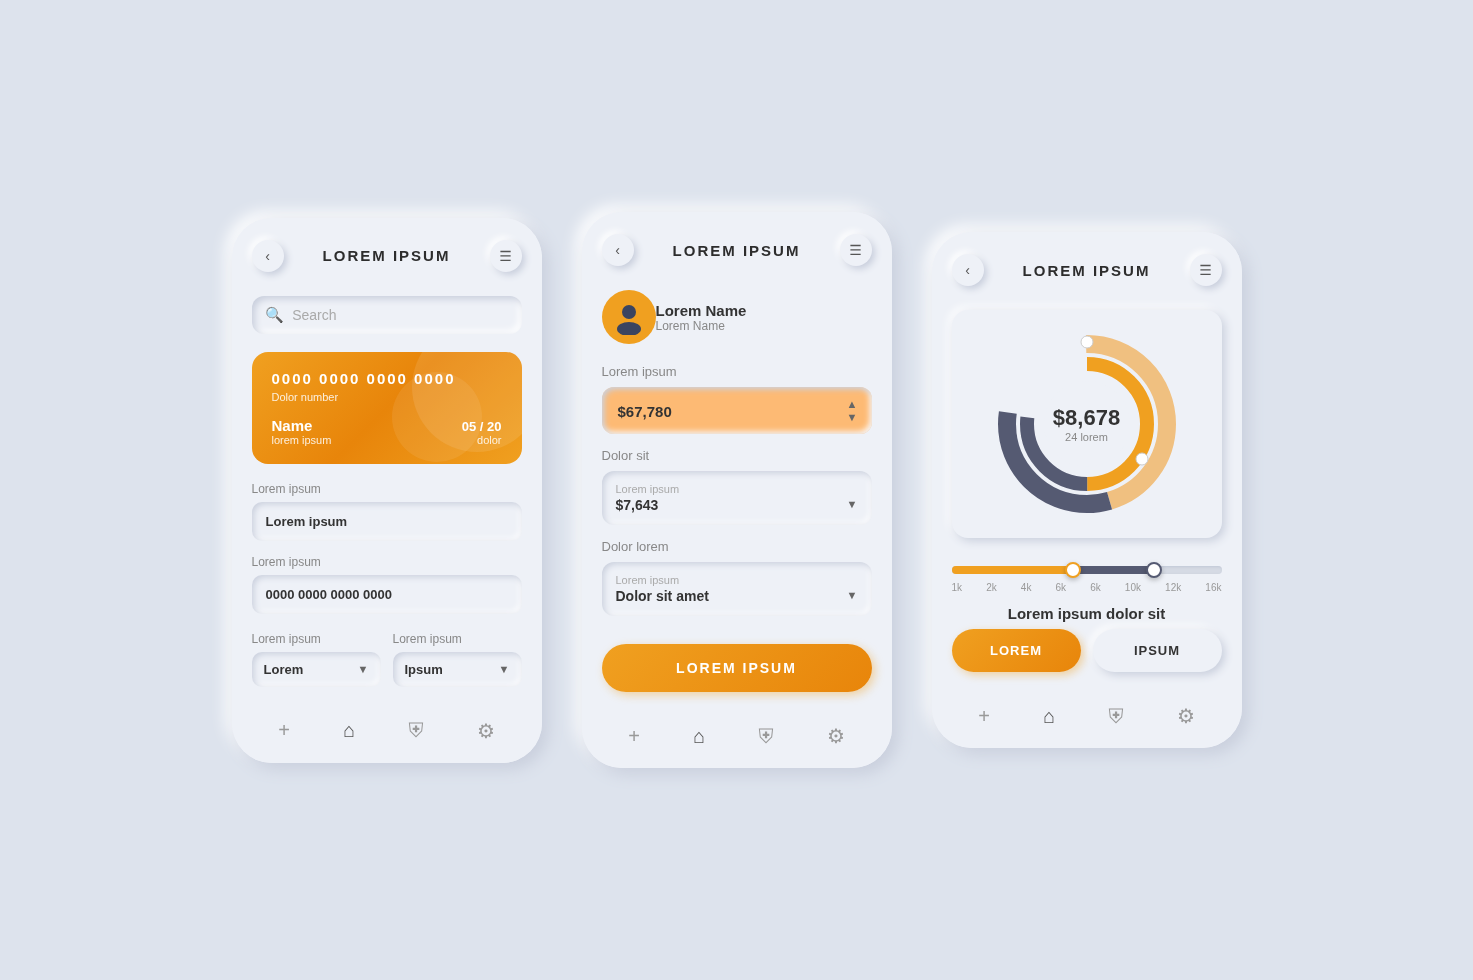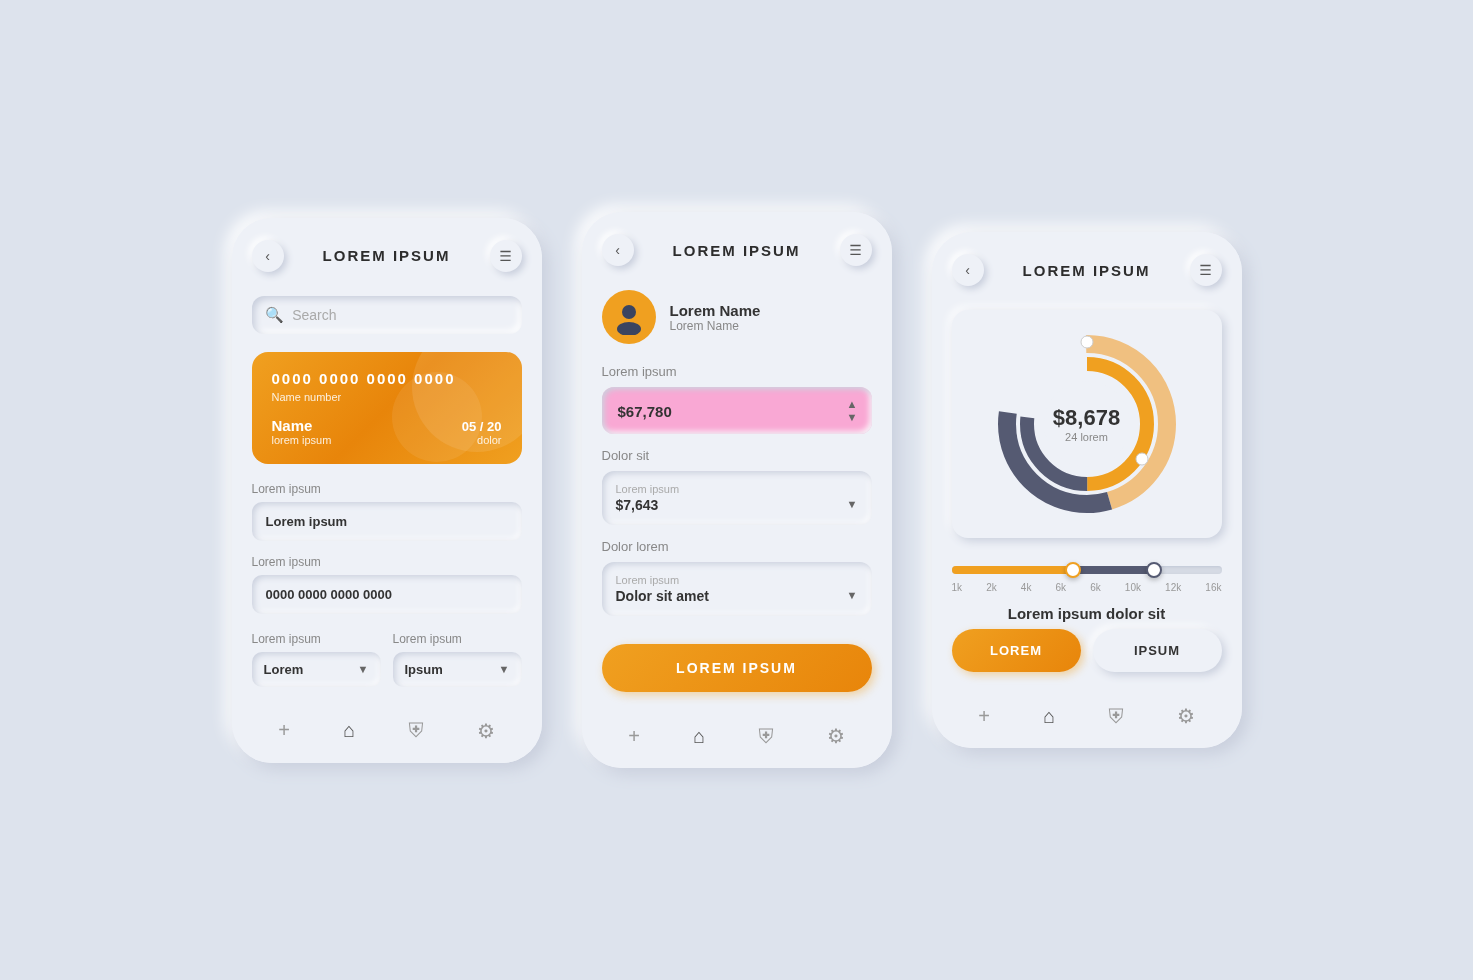--- a/index.html
+++ b/index.html
@@ -149,37 +149,36 @@
       font-size: 20px;
       color: #999;
       cursor: pointer;
     }
     .nav-icon.active { color: #555; }
 
     
     .profile-row {
       display: flex;
       align-items: center;
-      gap: 14px;
       margin-bottom: 20px;
     }
     .avatar {
       width: 54px; height: 54px;
       border-radius: 50%;
       background: #f0a020;
       display: flex; align-items: center; justify-content: center;
       font-size: 28px;
       color: white;
       overflow: hidden;
     }
     .profile-name { font-size: 15px; font-weight: 600; color: #333; }
     .profile-sub { font-size: 12px; color: #888; }
     .section-label { font-size: 13px; color: #888; margin-bottom: 8px; margin-top: 14px; }
     .dropdown-field-big {
-      background: #f9a8d4;
+      background: #fdba74;
       border-radius: 12px;
       box-shadow: inset 2px 2px 6px #c8cedc, inset -2px -2px 6px #ffffff;
       padding: 14px 16px;
       margin-bottom: 4px;
       position: relative;
     }
     .dropdown-field-big .df-value { font-size: 15px; font-weight: 600; color: #333; margin-top: 2px; }
     .df-arrows {
       position: absolute; right: 14px; top: 50%; transform: translateY(-50%);
       display: flex; flex-direction: column; gap: 2px;
@@ -319,21 +318,21 @@
     </div>
     <div class="phone-body">
 
       <div class="search-bar">
         <span class="search-icon">🔍</span>
         <span class="search-input-text">Search</span>
       </div>
 
       <div class="credit-card">
         <div class="card-number">0000 0000 0000 0000</div>
-        <div class="card-number-label">Name number</div>
+        <div class="card-number-label">Dolor number</div>
         <div class="card-bottom">
           <div class="card-name-section">
             <div class="card-name">Name</div>
             <div class="card-name-sub">lorem ipsum</div>
           </div>
           <div class="card-expiry-section">
             <div class="card-exp">05 / 20</div>
             <div class="card-exp-sub">dolor</div>
           </div>
         </div>

